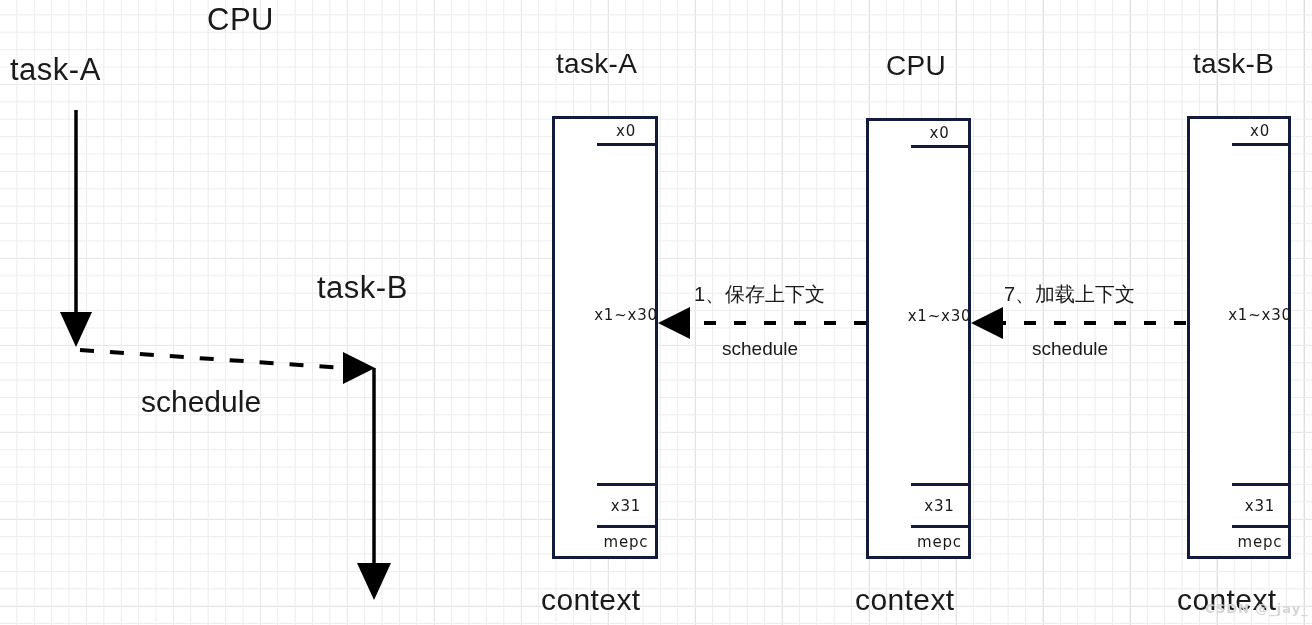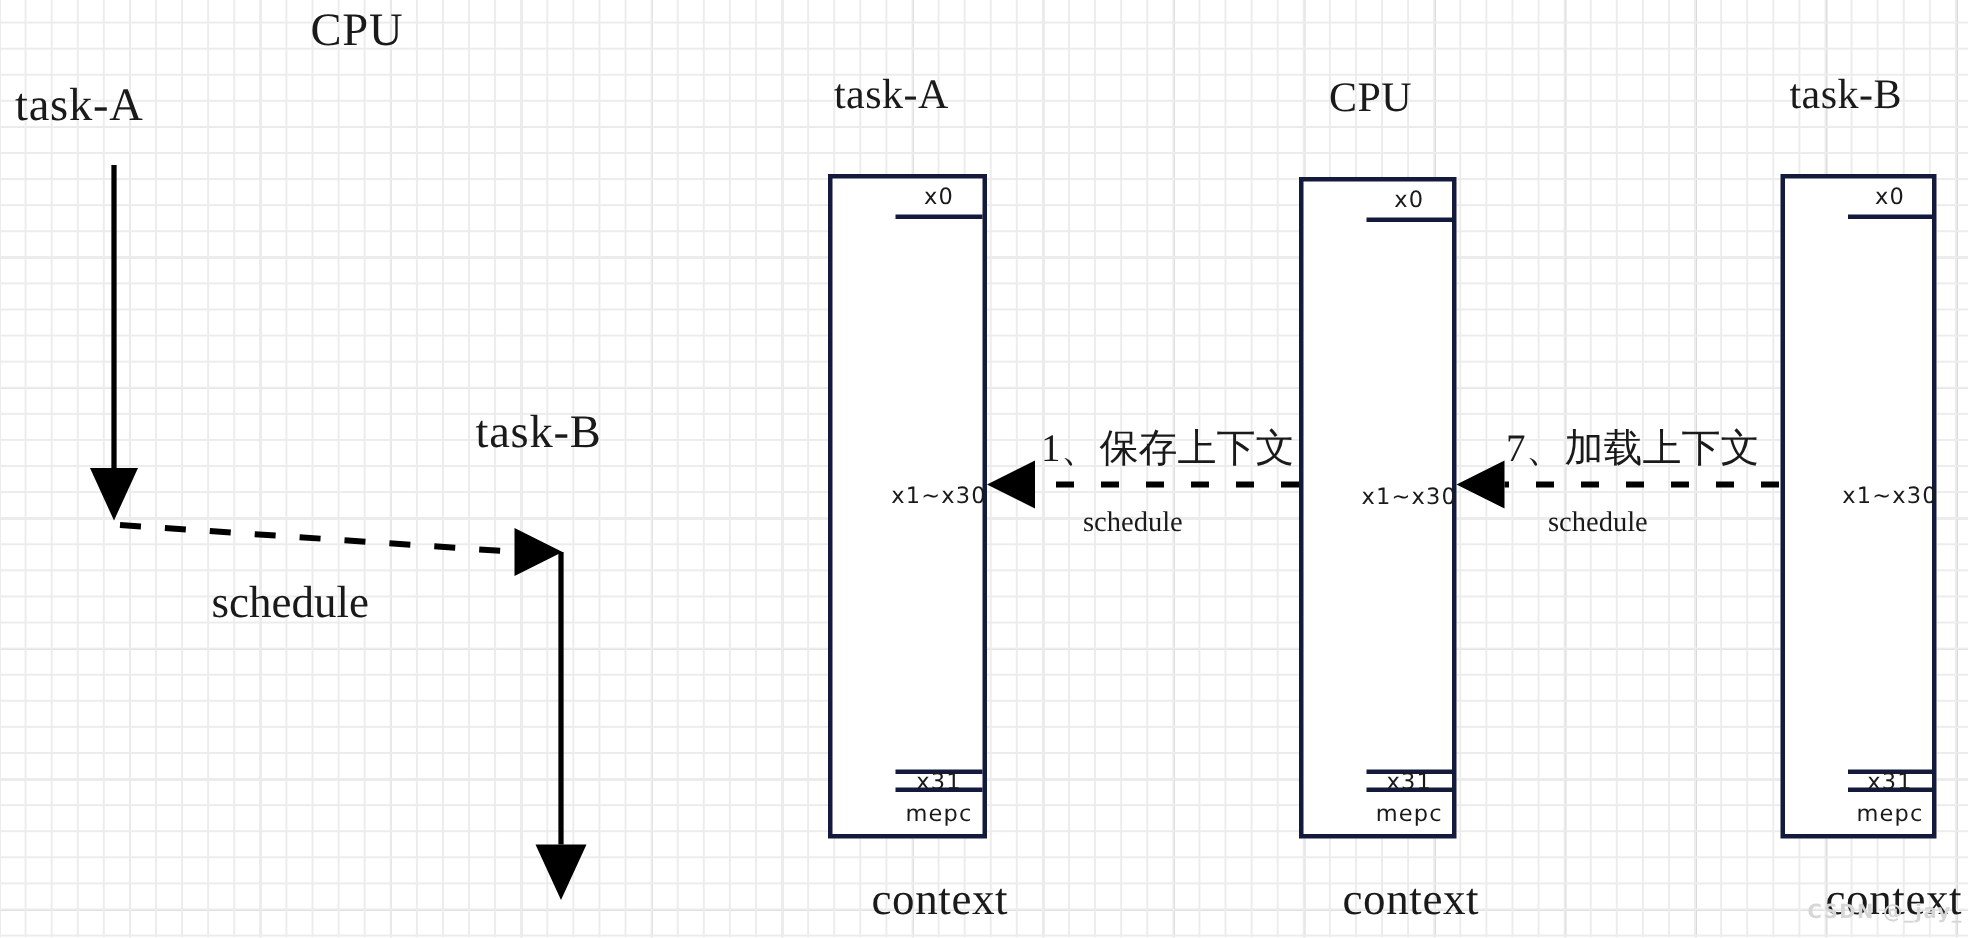--- a/index.html
+++ b/index.html
@@ -23,44 +23,43 @@
       87px 87px,
       87px 87px;
     background-position: -1px -3px, -1px -3px, -1px -3px, -1px -3px;
     overflow: hidden;
     font-family: "DejaVu Sans", "Liberation Sans", sans-serif;
   }
   .lbl {
     position: absolute;
     color: #1a1a1a;
     white-space: nowrap;
-    font-family: Liberation Serif, serif;
+    font-family: Liberation Sans, sans-serif;
   }
   .big-label {
     font-size: 31px;
     letter-spacing: 0.5px;
   }
   .head-label {
     font-size: 28px;
     letter-spacing: 0.3px;
   }
   .ctx-label {
     font-size: 30px;
     letter-spacing: 0.4px;
-    margin-left: 40px;
   }
   .sched-label-left {
     font-size: 30px;
   }
   .sched-label {
     font-size: 19px;
     color: #1a1a1a;
   }
   .step-label {
-    font-size: 26px;
+    font-size: 20px;
     color: #1a1a1a;
   }
   .reg-box {
     position: absolute;
     border: 3px solid #141a3c;
     background: #ffffff;
     box-sizing: border-box;
     display: flex;
     flex-direction: column;
     padding-left: 42px;
@@ -76,21 +75,21 @@
   }
   .cell-top {
     height: 27px;
     border-bottom: 3px solid #141a3c;
     flex: 0 0 auto;
   }
   .cell-mid {
     flex: 1 1 auto;
   }
   .cell-x31 {
-    height: 15px;
+    height: 45px;
     border-top: 3px solid #141a3c;
     border-bottom: 3px solid #141a3c;
     flex: 0 0 auto;
   }
   .cell-mepc {
     height: 28px;
     flex: 0 0 auto;
   }
   svg.overlay {
     position: absolute;

